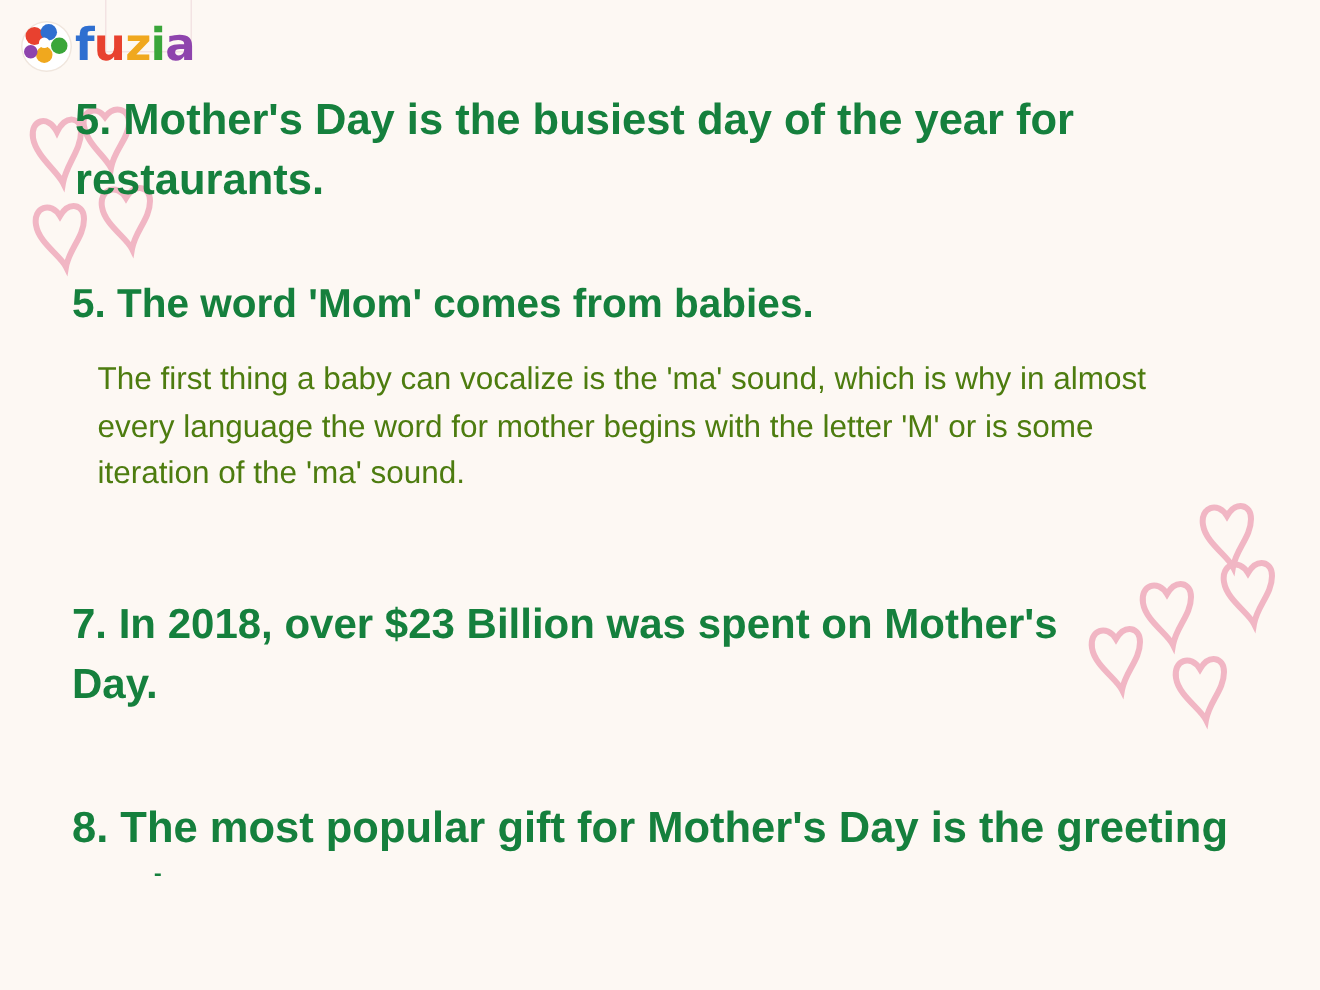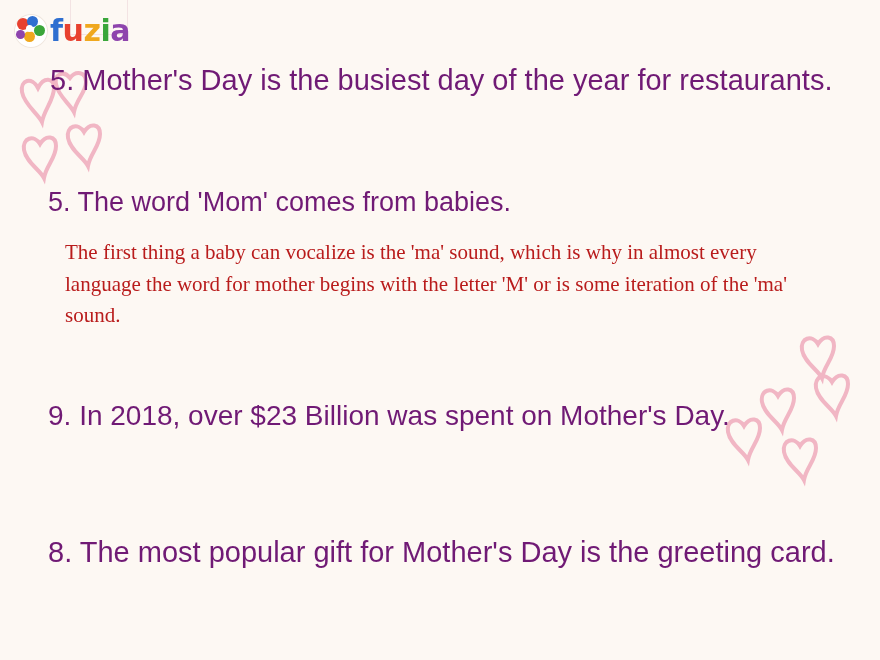--- a/index.html
+++ b/index.html
@@ -87,27 +87,26 @@
     height: 660px;
     z-index: 4;
   }
 
   .fact {
     position: absolute;
     color: #9c3018;
     font-family: "Liberation Sans", sans-serif;
   }
   .fact .headline {
-    font-weight: 400;
-    color: #701a75;
+    font-weight: 700;
+    color: #15803d;
   }
   .fact .body {
     font-weight: 400;
-    color: #b91c1c;
-    font-family: Liberation Serif, serif;
+    color: #4d7c0f;
   }
 
   #fact5 {
     left: 50px;
     top: 60px;
     width: 790px;
   }
   #fact5 .headline {
     font-size: 29px;
     line-height: 1.38;
@@ -203,21 +202,21 @@
     <div class="fact" id="fact5">
       <div class="headline">5. Mother's Day is the busiest day of the year for restaurants.</div>
     </div>
 
     <div class="fact" id="fact6">
       <div class="headline">5. The word 'Mom' comes from babies.</div>
       <div class="body">The first thing a baby can vocalize is the 'ma' sound, which is why in almost every language the word for mother begins with the letter 'M' or is some iteration of the 'ma' sound.</div>
     </div>
 
     <div class="fact" id="fact7">
-      <div class="headline">9. In 2018, over $23 Billion was spent on Mother's Day.</div>
+      <div class="headline">7. In 2018, over $23 Billion was spent on Mother's Day.</div>
     </div>
 
     <div class="fact" id="fact8">
       <div class="headline">8. The most popular gift for Mother's Day is the greeting card.</div>
     </div>
 
   </div>
 </div>
 
 </body></html>

